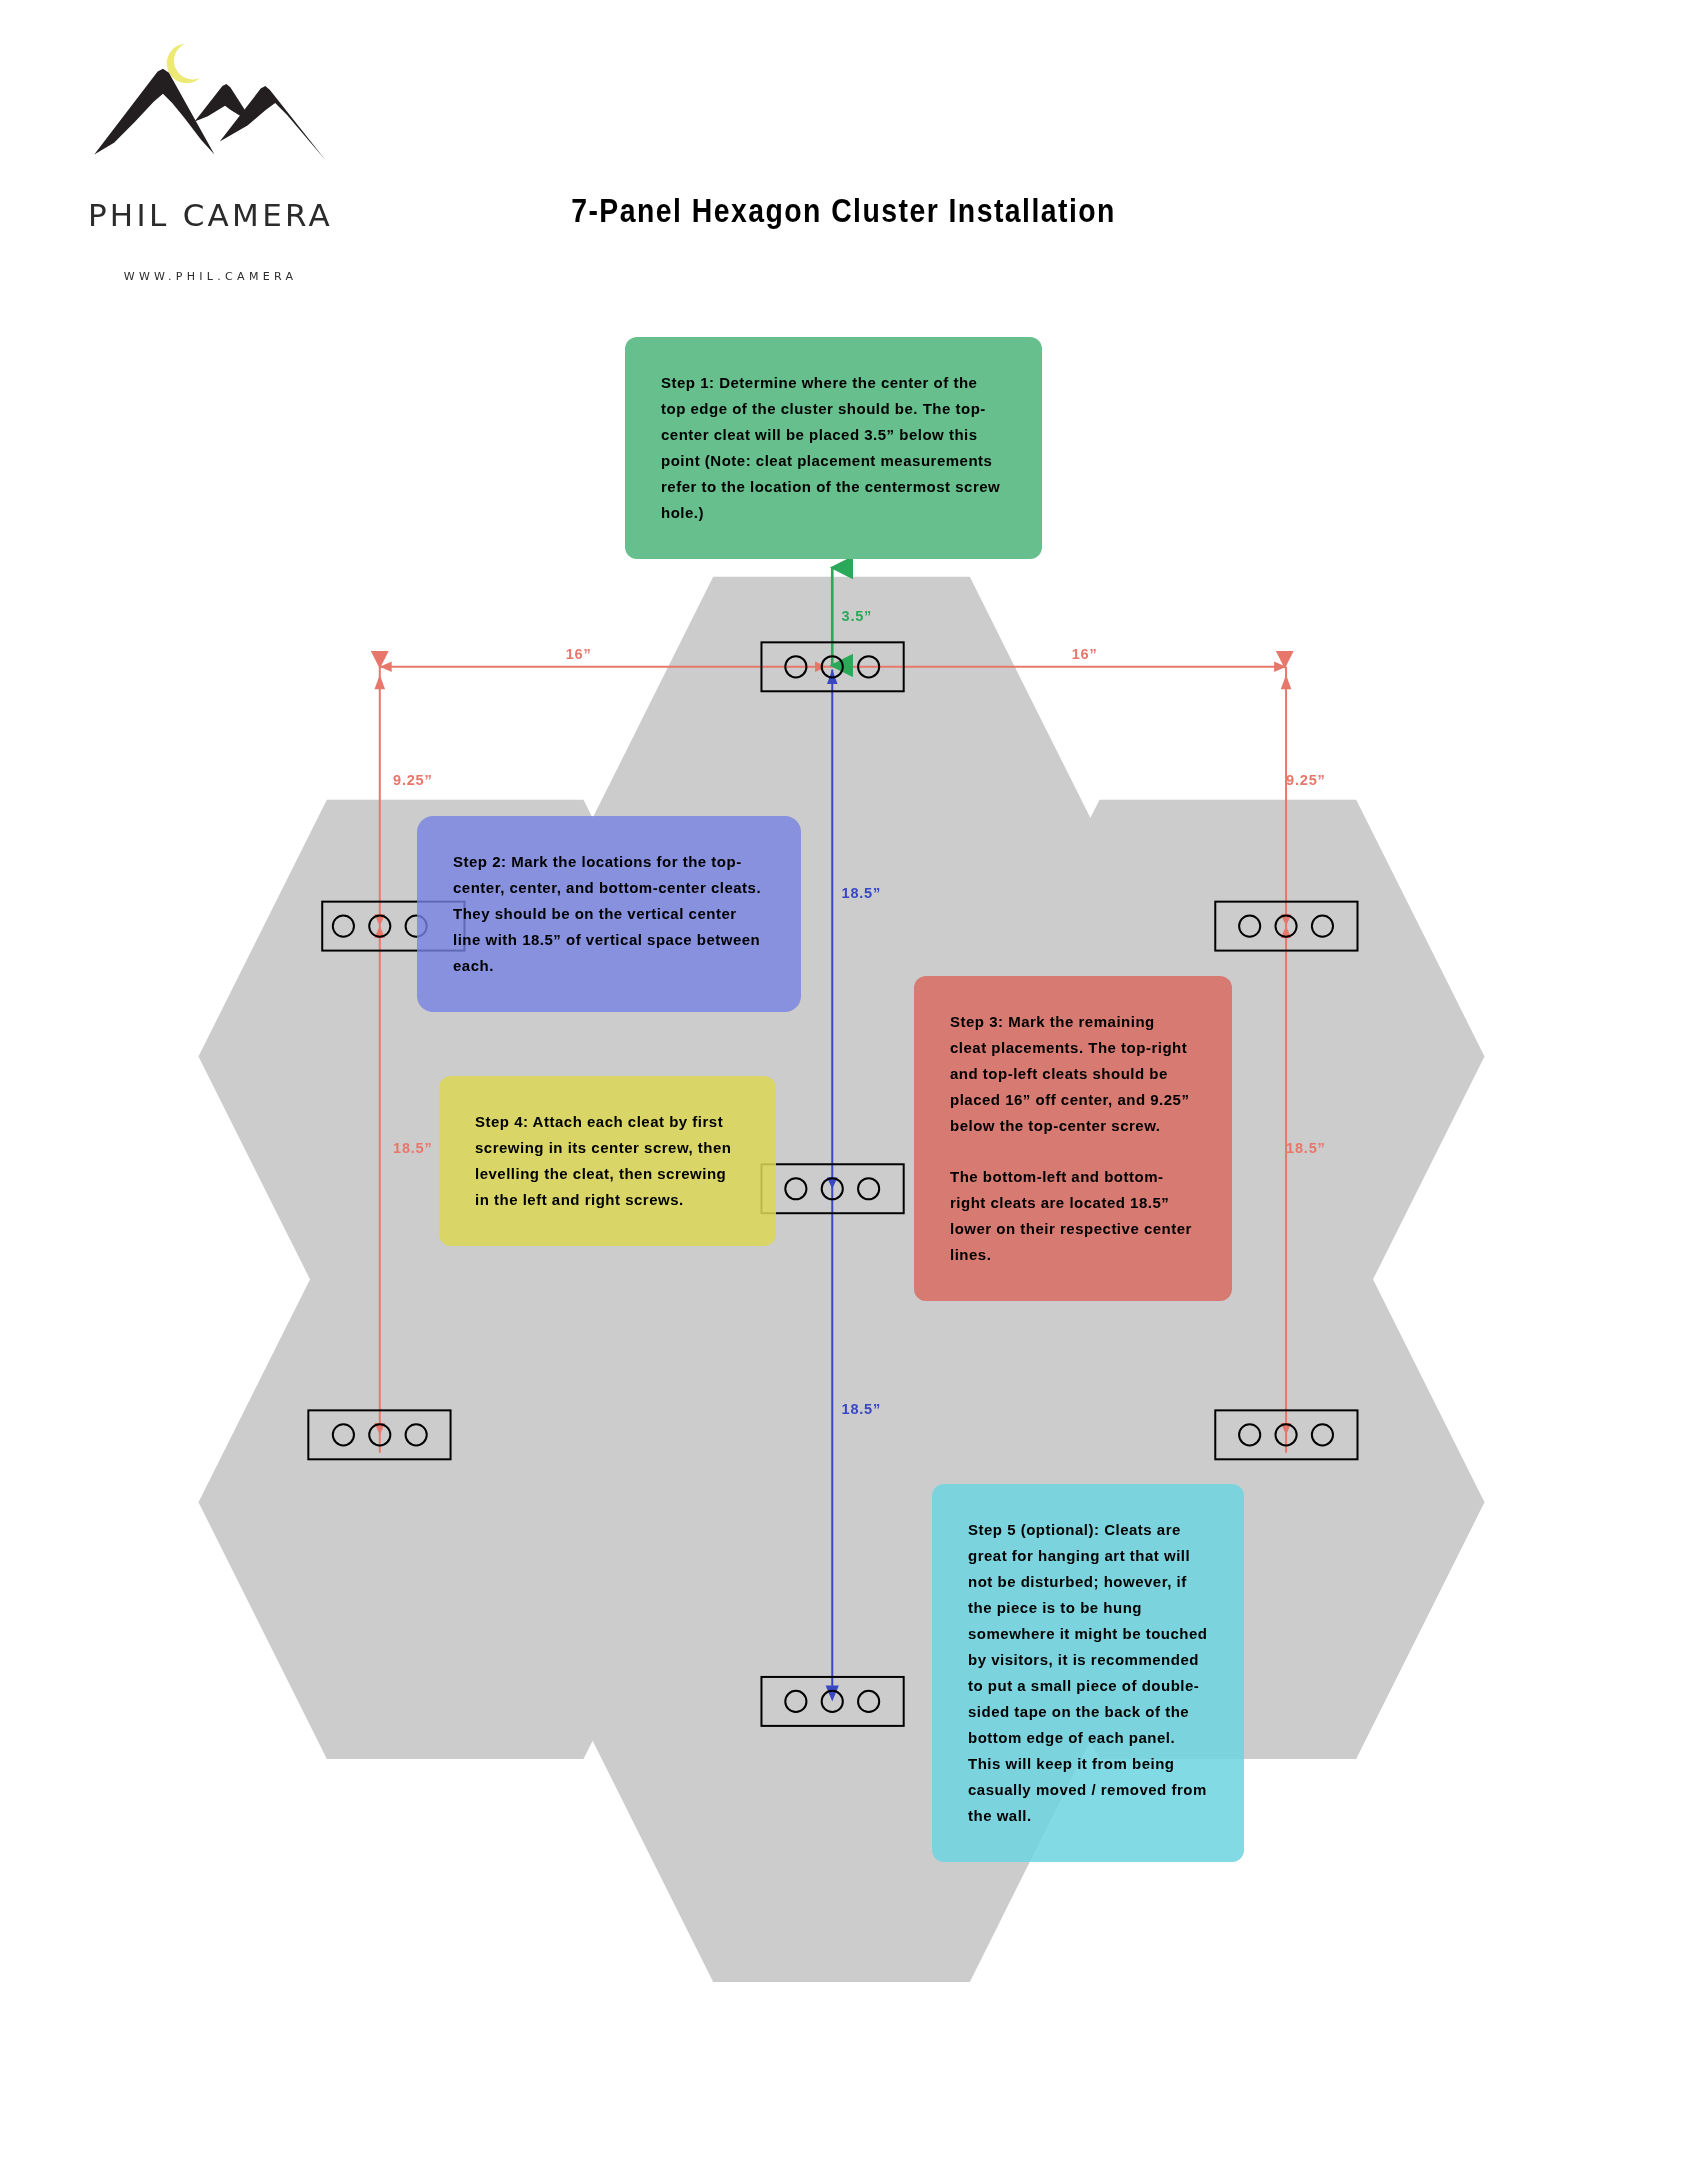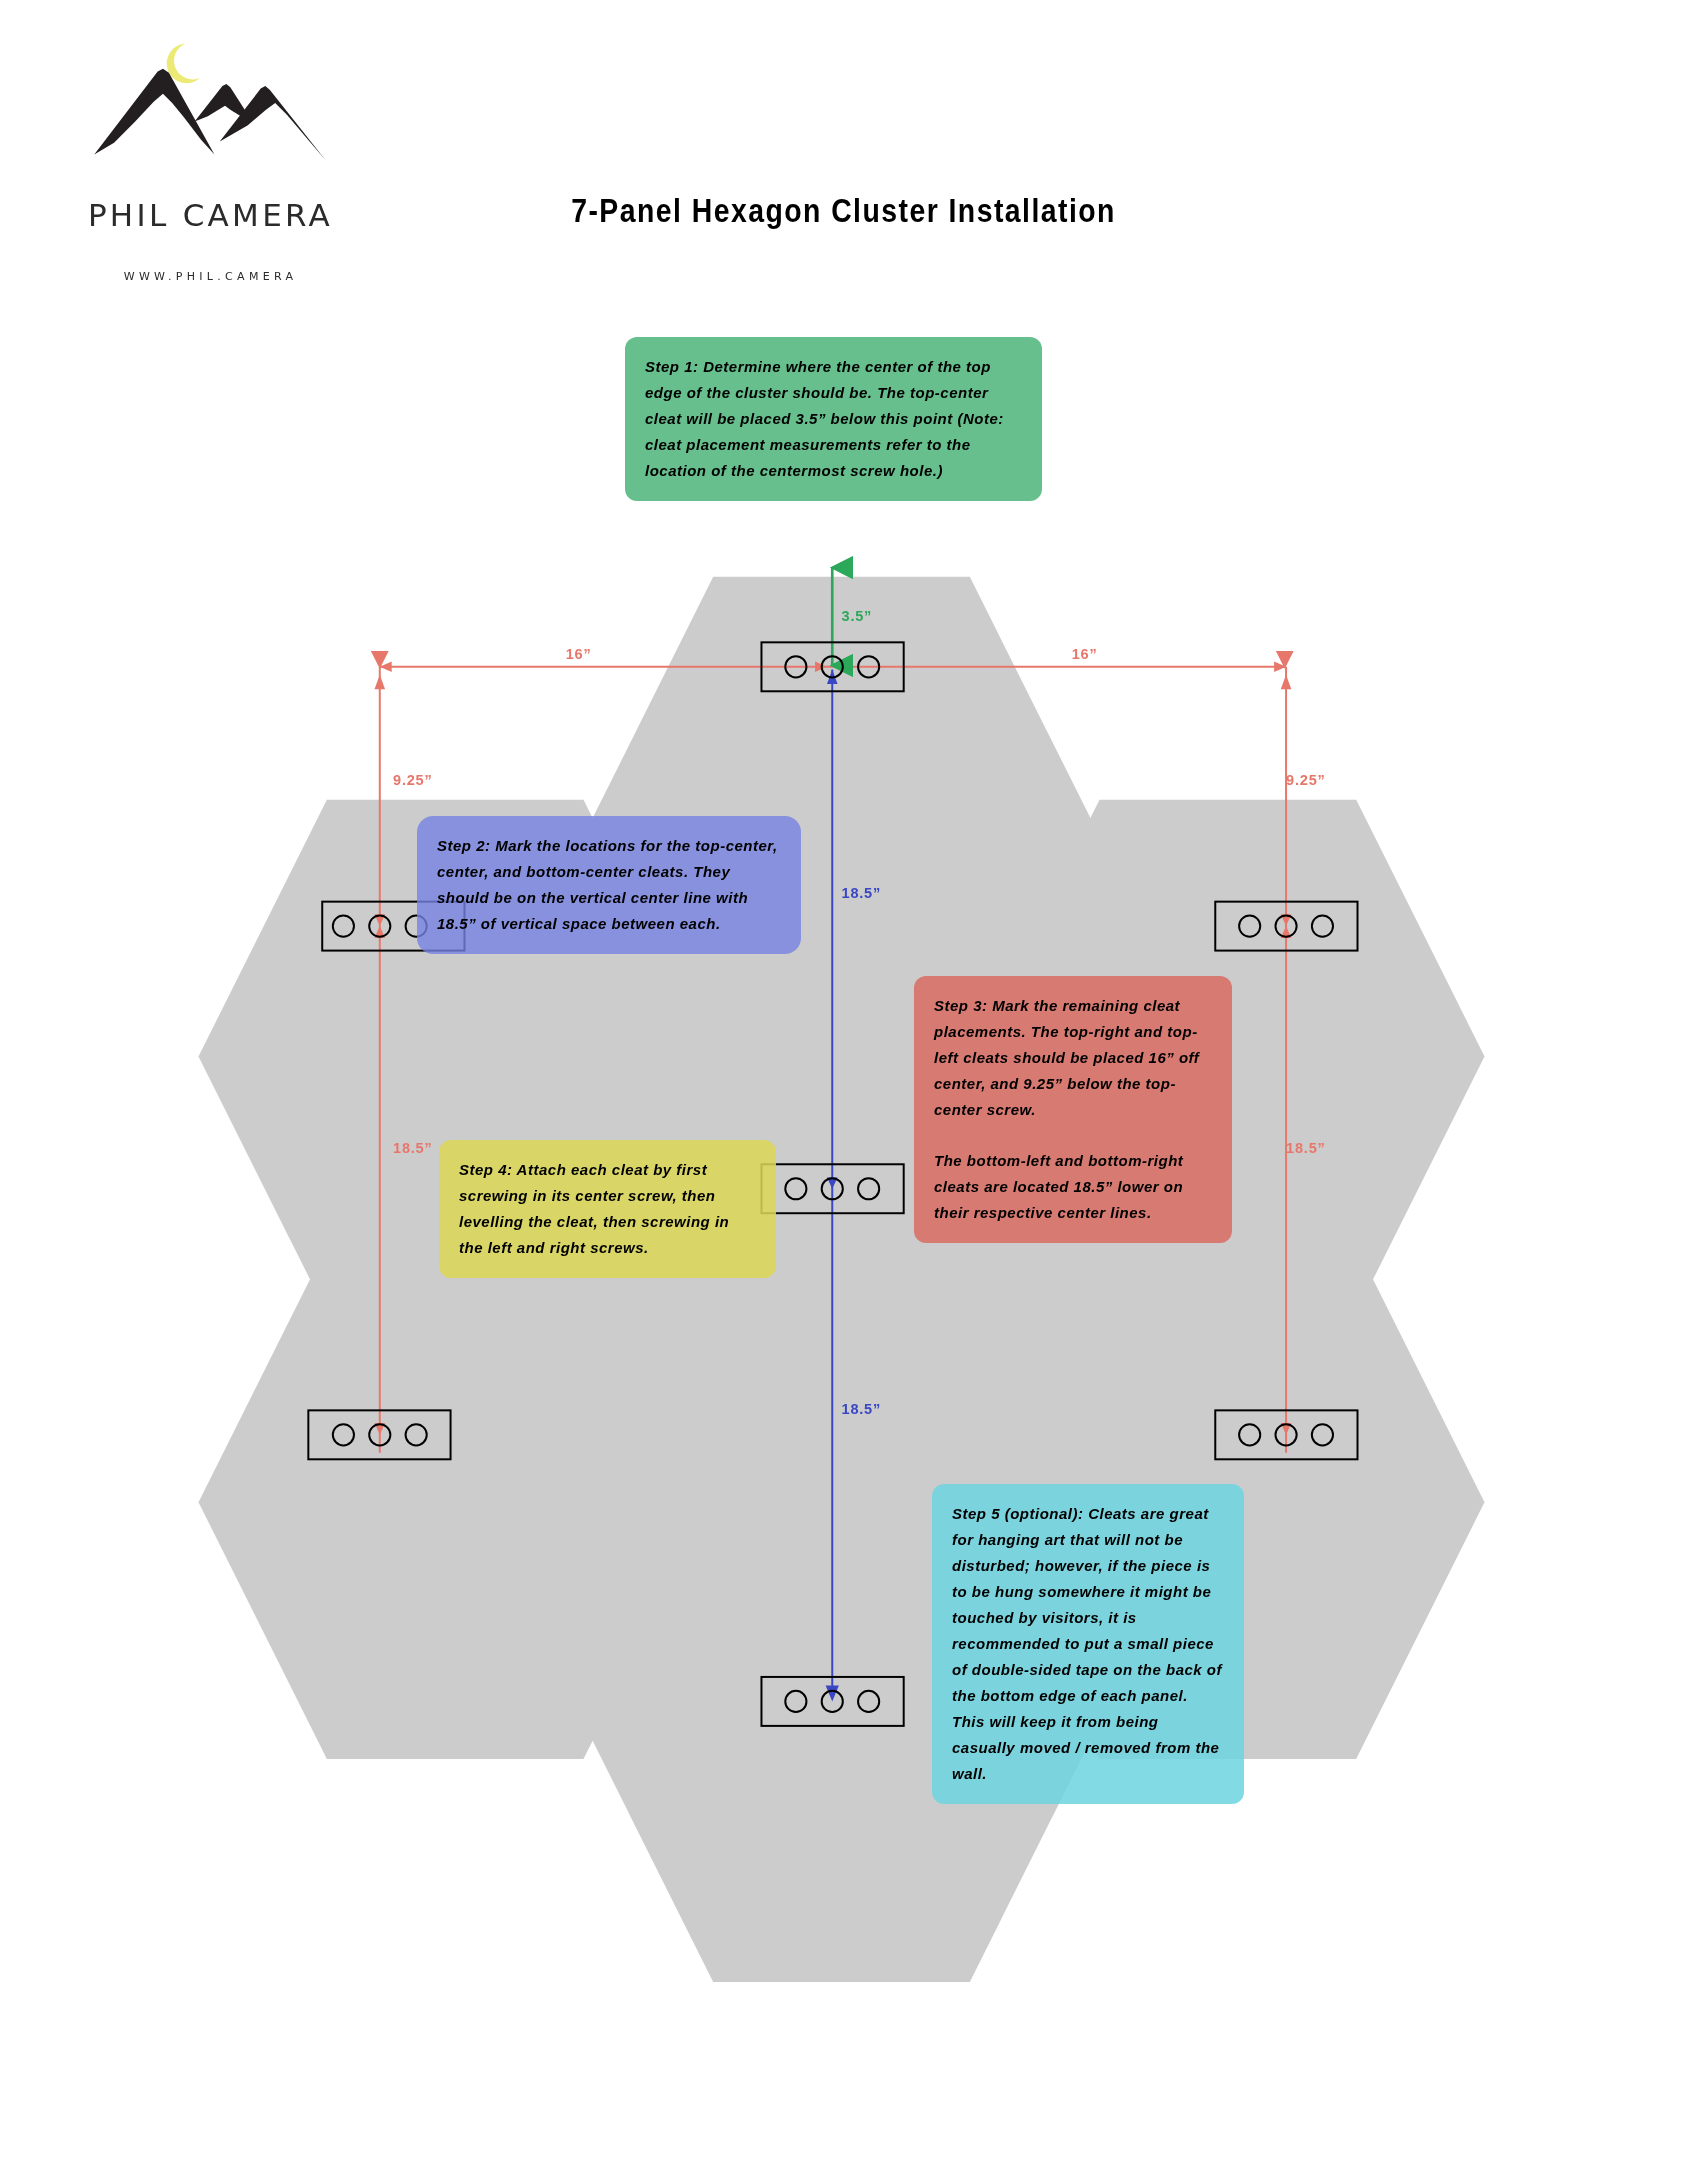--- a/index.html
+++ b/index.html
@@ -32,26 +32,26 @@
   
   #diagram{position:absolute;left:0;top:0;width:1687px;height:2183px;}
   #diagram svg{position:absolute;left:0;top:0;width:1687px;height:2183px;}
   
   .callout{
     position:absolute;border-radius:12px;box-sizing:border-box;
     padding:17px 20px;color:#000000;
     font-family:"Liberation Sans","DejaVu Sans",sans-serif;
     font-size:15px;font-weight:bold;line-height:26px;letter-spacing:0.5px;
   }
-  .callout p{margin:0;font-style:italic;}
+  .callout p{margin:16px;}
   .callout p + p{margin-top:25px;}
   #step1{left:625px;top:337px;width:417px;background:#66bf8c;}
   #step2{left:417px;top:816px;width:384px;background:rgba(117,130,226,.80);border-radius:16px;}
   #step3{left:914px;top:976px;width:318px;background:rgba(217,106,97,.84);}
-  #step4{left:439px;top:1140px;width:337px;background:rgba(219,215,86,.86);}
+  #step4{left:439px;top:1076px;width:337px;background:rgba(219,215,86,.86);}
   #step5{left:932px;top:1484px;width:312px;background:rgba(109,212,223,.86);}
 </style>
 </head>
 <body>
 
 <div id="header">
 
   <div id="logo">
     <svg viewBox="0 0 380 230">
 

